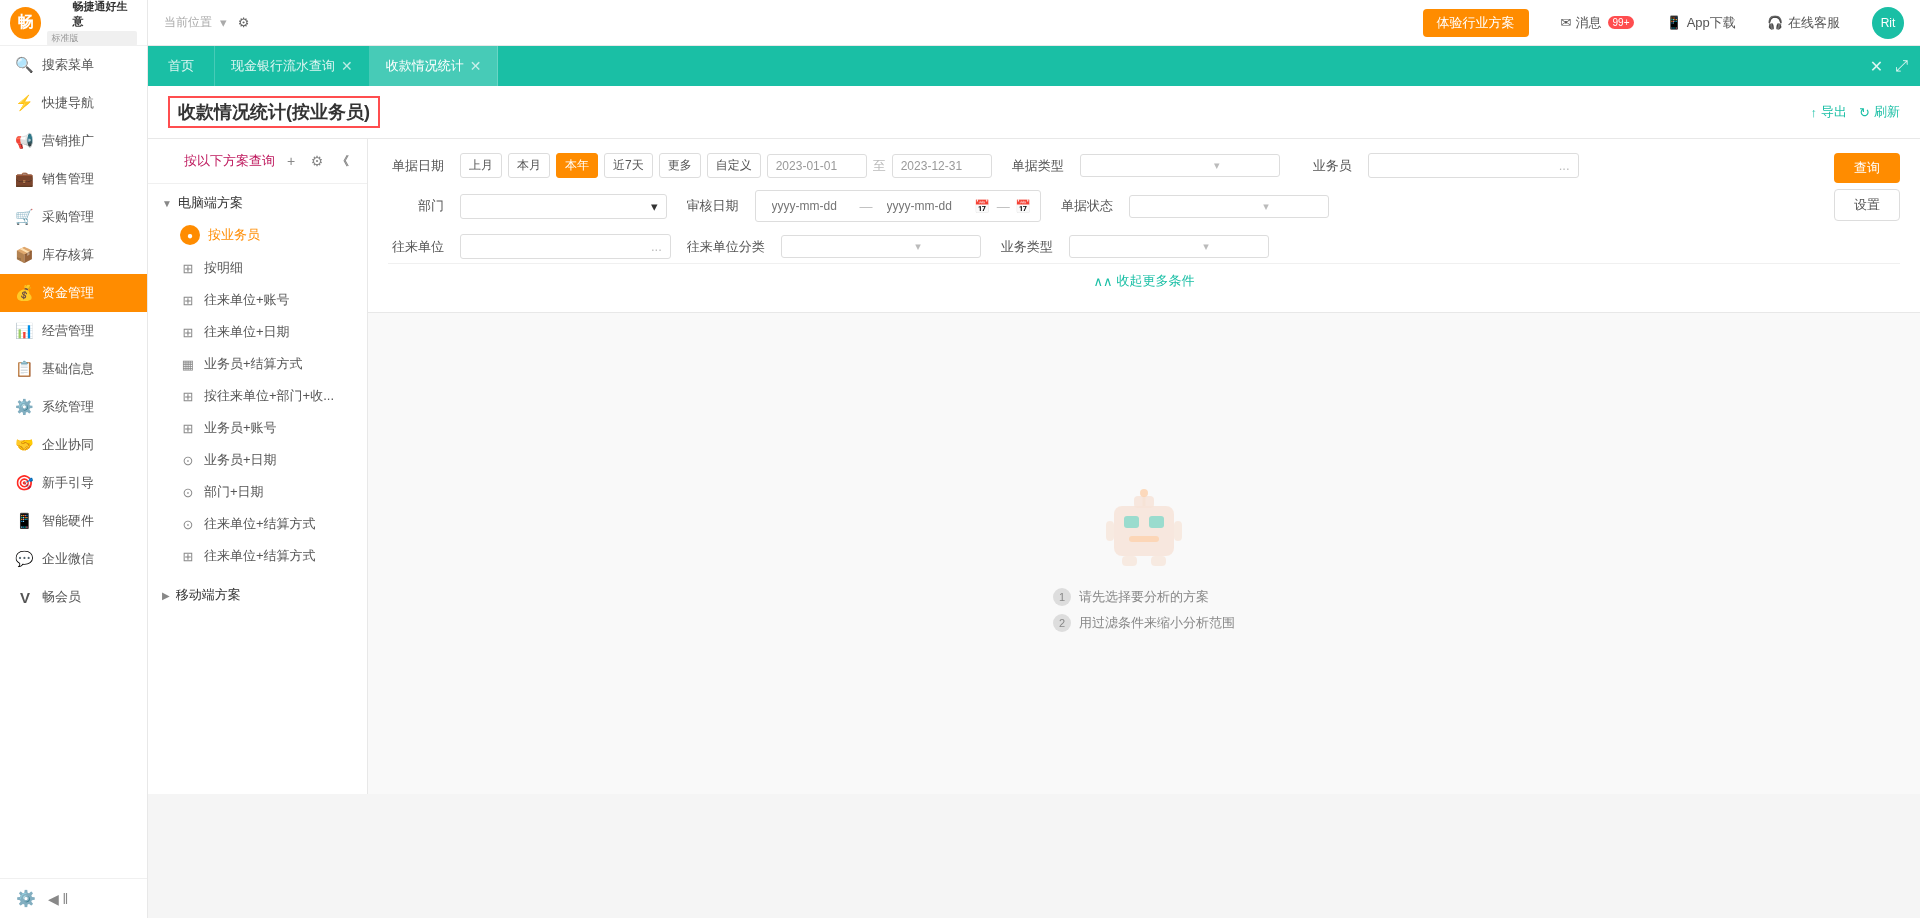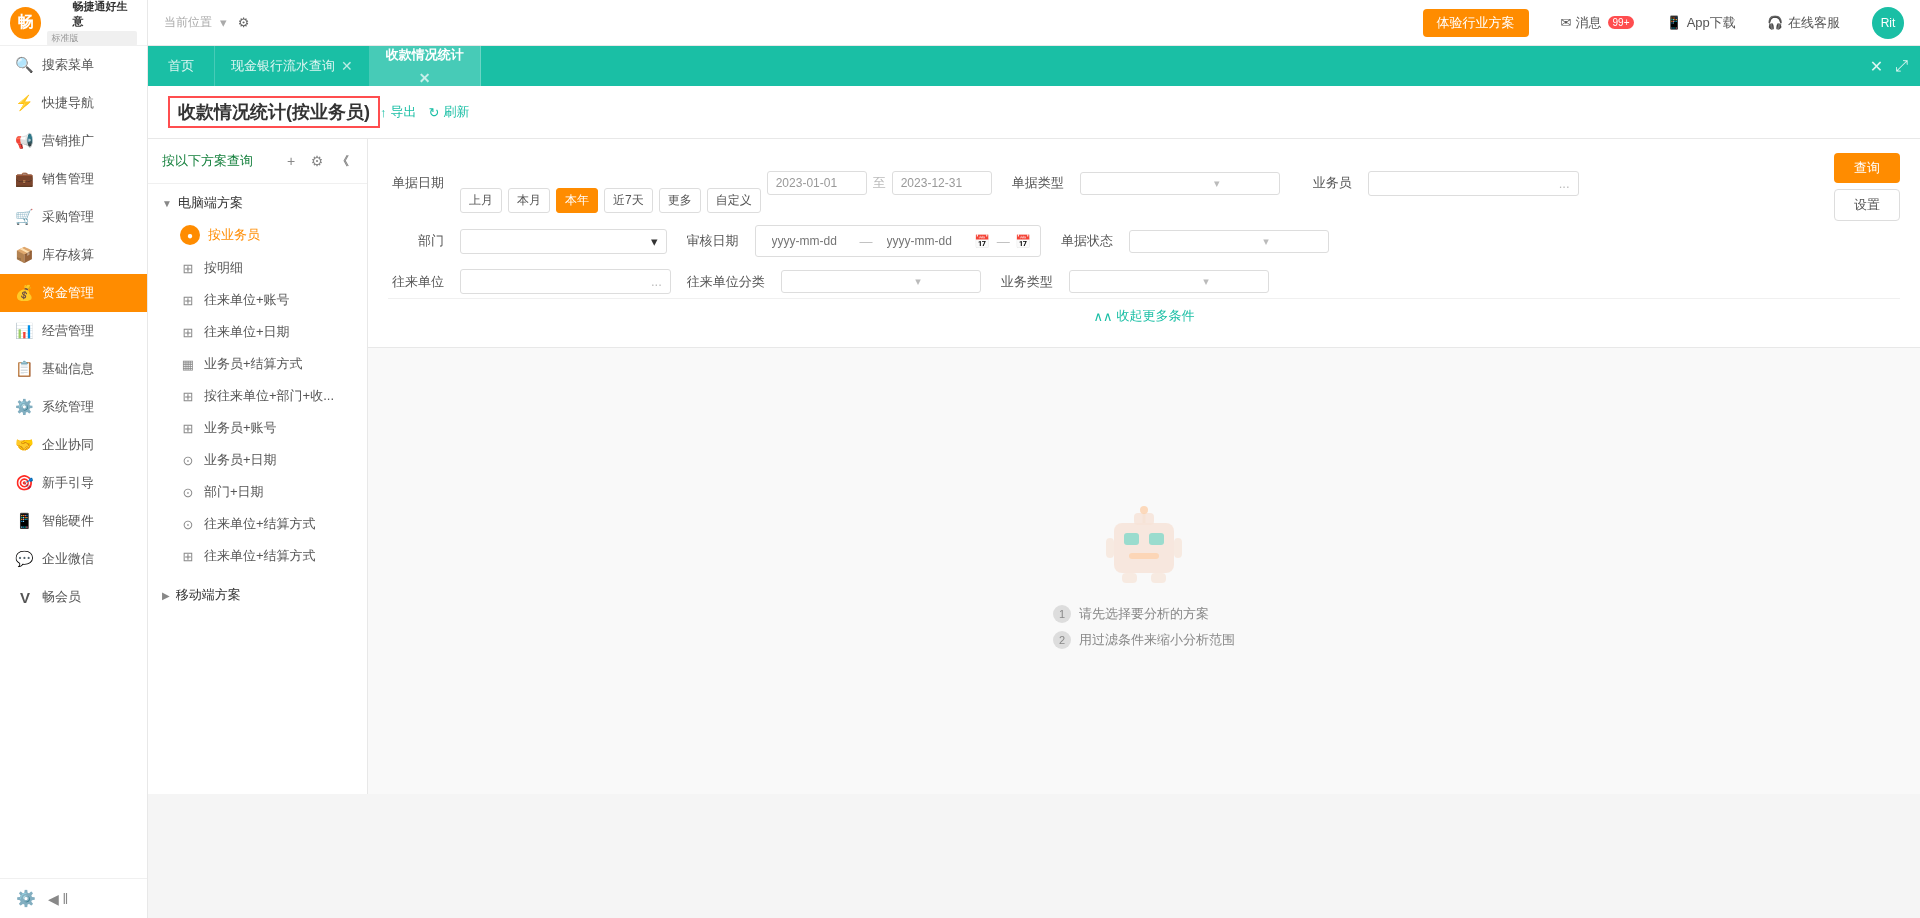--- a/index.html
+++ b/index.html
@@ -25,61 +25,61 @@
     .header-right { display: flex; align-items: center; gap: 32px; }
     .header-btn { display: flex; align-items: center; gap: 4px; font-size: 13px; color: #555; cursor: pointer; }
     .trial-btn { background: #ff8c00; color: white; padding: 5px 14px; border-radius: 4px; font-size: 13px; cursor: pointer; border: none; }
     .msg-badge { background: #ff4d4f; color: white; border-radius: 10px; font-size: 10px; padding: 1px 5px; margin-left: 2px; }
     .gear-icon { width: 18px; height: 18px; display: inline-flex; align-items: center; justify-content: center; cursor: pointer; color: #666; }
 
     
     .tab-bar { height: 40px; background: #1abfa5; display: flex; align-items: stretch; }
     .tab-item { display: flex; align-items: center; padding: 0 16px; gap: 6px; color: rgba(255,255,255,0.85); font-size: 13px; cursor: pointer; border-right: 1px solid rgba(255,255,255,0.2); }
     .tab-item.home { padding: 12px 20px; }
-    .tab-item.active { background: rgba(255,255,255,0.2); color: white; font-weight: 700; flex-direction: column; }
+    .tab-item.active { background: rgba(255,255,255,0.2); color: white; font-weight: 400; }
     .tab-close { color: rgba(255,255,255,0.7); font-size: 14px; cursor: pointer; }
     .tab-bar-right { margin-left: auto; display: flex; align-items: center; padding: 0 12px; gap: 12px; }
     .tab-bar-right span { color: rgba(255,255,255,0.85); font-size: 16px; cursor: pointer; }
 
     
     .page-area { flex: 1; display: flex; flex-direction: column; overflow: hidden; }
 
     
-    .page-title-bar { background: #fff; padding: 10px 20px; display: flex; align-items: center; justify-content: flex-start; border-bottom: 1px solid #e8e8e8; }
+    .page-title-bar { background: #fff; padding: 10px 20px; display: flex; align-items: center; justify-content: space-between; border-bottom: 1px solid #e8e8e8; }
     .page-title { font-size: 18px; font-weight: 600; color: #333; border: 2px solid #ff4d4f; padding: 2px 8px; }
     .page-actions { display: flex; align-items: center; gap: 12px; }
     .action-btn { display: flex; align-items: center; gap: 4px; color: #1abfa5; font-size: 13px; cursor: pointer; }
 
     
     .content-area { flex: 1; display: flex; overflow: hidden; }
 
     
     .left-panel { width: 220px; background: #fff; border-right: 1px solid #e8e8e8; overflow-y: auto; flex-shrink: 0; }
     .panel-header { display: flex; align-items: center; padding: 12px 14px; gap: 6px; border-bottom: 1px solid #f0f0f0; }
-    .panel-header-title { flex: 1; font-size: 13px; color: #15803d; }
+    .panel-header-title { flex: 1; font-size: 13px; color: #be185d; text-align: right; }
     .panel-header-icons { display: flex; gap: 6px; }
     .panel-icon-btn { width: 20px; height: 20px; display: flex; align-items: center; justify-content: center; cursor: pointer; color: #888; font-size: 14px; }
     .plan-group { padding: 4px 0; }
     .plan-group-header { display: flex; align-items: center; padding: 6px 14px; gap: 6px; cursor: pointer; font-size: 13px; color: #333; }
     .plan-group-arrow { font-size: 10px; color: #888; }
     .plan-item { display: flex; align-items: center; padding: 7px 14px 7px 32px; gap: 8px; cursor: pointer; font-size: 13px; color: #555; }
     .plan-item.active { color: #ff8c00; }
     .plan-item-icon { width: 16px; height: 16px; display: flex; align-items: center; justify-content: center; font-size: 13px; }
     .active-dot { width: 20px; height: 20px; background: #ff8c00; border-radius: 50%; display: flex; align-items: center; justify-content: center; color: white; font-size: 10px; flex-shrink: 0; }
 
     
     .right-panel { flex: 1; display: flex; flex-direction: column; overflow: hidden; }
 
     
     .filter-area { background: #fff; padding: 14px 20px; border-bottom: 1px solid #e8e8e8; }
     .filter-row { display: flex; align-items: center; gap: 16px; margin-bottom: 12px; flex-wrap: wrap; }
     .filter-row:last-child { margin-bottom: 0; }
     .filter-label { color: #555; font-size: 13px; white-space: nowrap; min-width: 56px; text-align: right; }
     .filter-date-group { display: flex; align-items: center; gap: 6px; }
-    .date-btn { padding: 3px 8px; border: 1px solid #ddd; border-radius: 3px; font-size: 12px; cursor: pointer; background: #fff; color: #555; margin-top: 35px; }
+    .date-btn { padding: 3px 8px; border: 1px solid #ddd; border-radius: 3px; font-size: 12px; cursor: pointer; background: #fff; color: #555; }
     .date-btn.active { background: #ff8c00; color: white; border-color: #ff8c00; }
     .date-input { padding: 4px 8px; border: 1px solid #ddd; border-radius: 3px; font-size: 12px; width: 100px; color: #999; }
     .filter-select { display: flex; align-items: center; border: 1px solid #ddd; border-radius: 3px; padding: 4px 8px; min-width: 160px; cursor: pointer; background: #fff; gap: 6px; }
     .filter-select span { flex: 1; color: #555; font-size: 13px; }
     .filter-select .arrow { color: #bbb; font-size: 11px; }
     .filter-input-group { display: flex; align-items: center; border: 1px solid #ddd; border-radius: 3px; padding: 4px 8px; min-width: 200px; gap: 6px; background: #fff; }
     .filter-input-group input { border: none; outline: none; font-size: 13px; flex: 1; color: #333; }
     .filter-dots { color: #bbb; cursor: pointer; }
     .date-range { display: flex; align-items: center; border: 1px solid #ddd; border-radius: 3px; padding: 4px 8px; gap: 6px; }
     .date-range input { border: none; outline: none; font-size: 12px; width: 90px; color: #999; }

